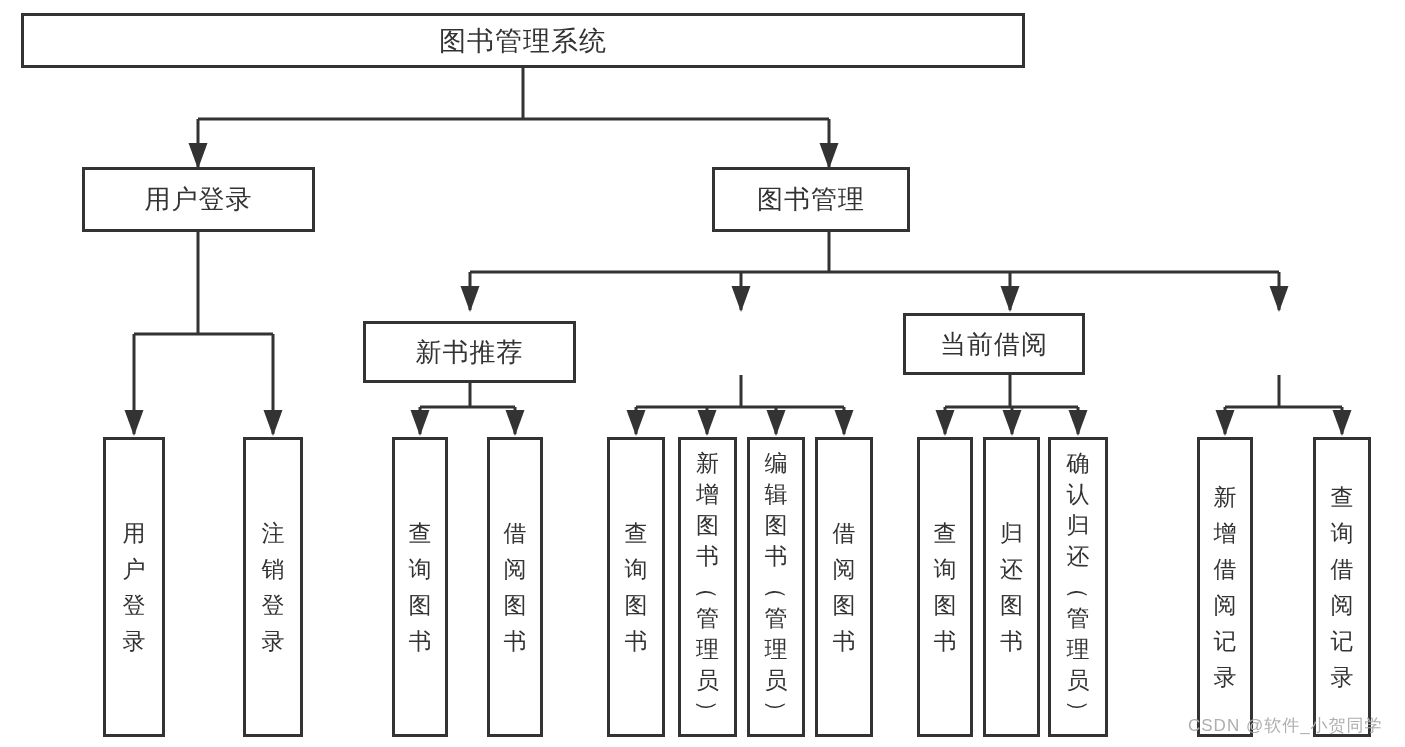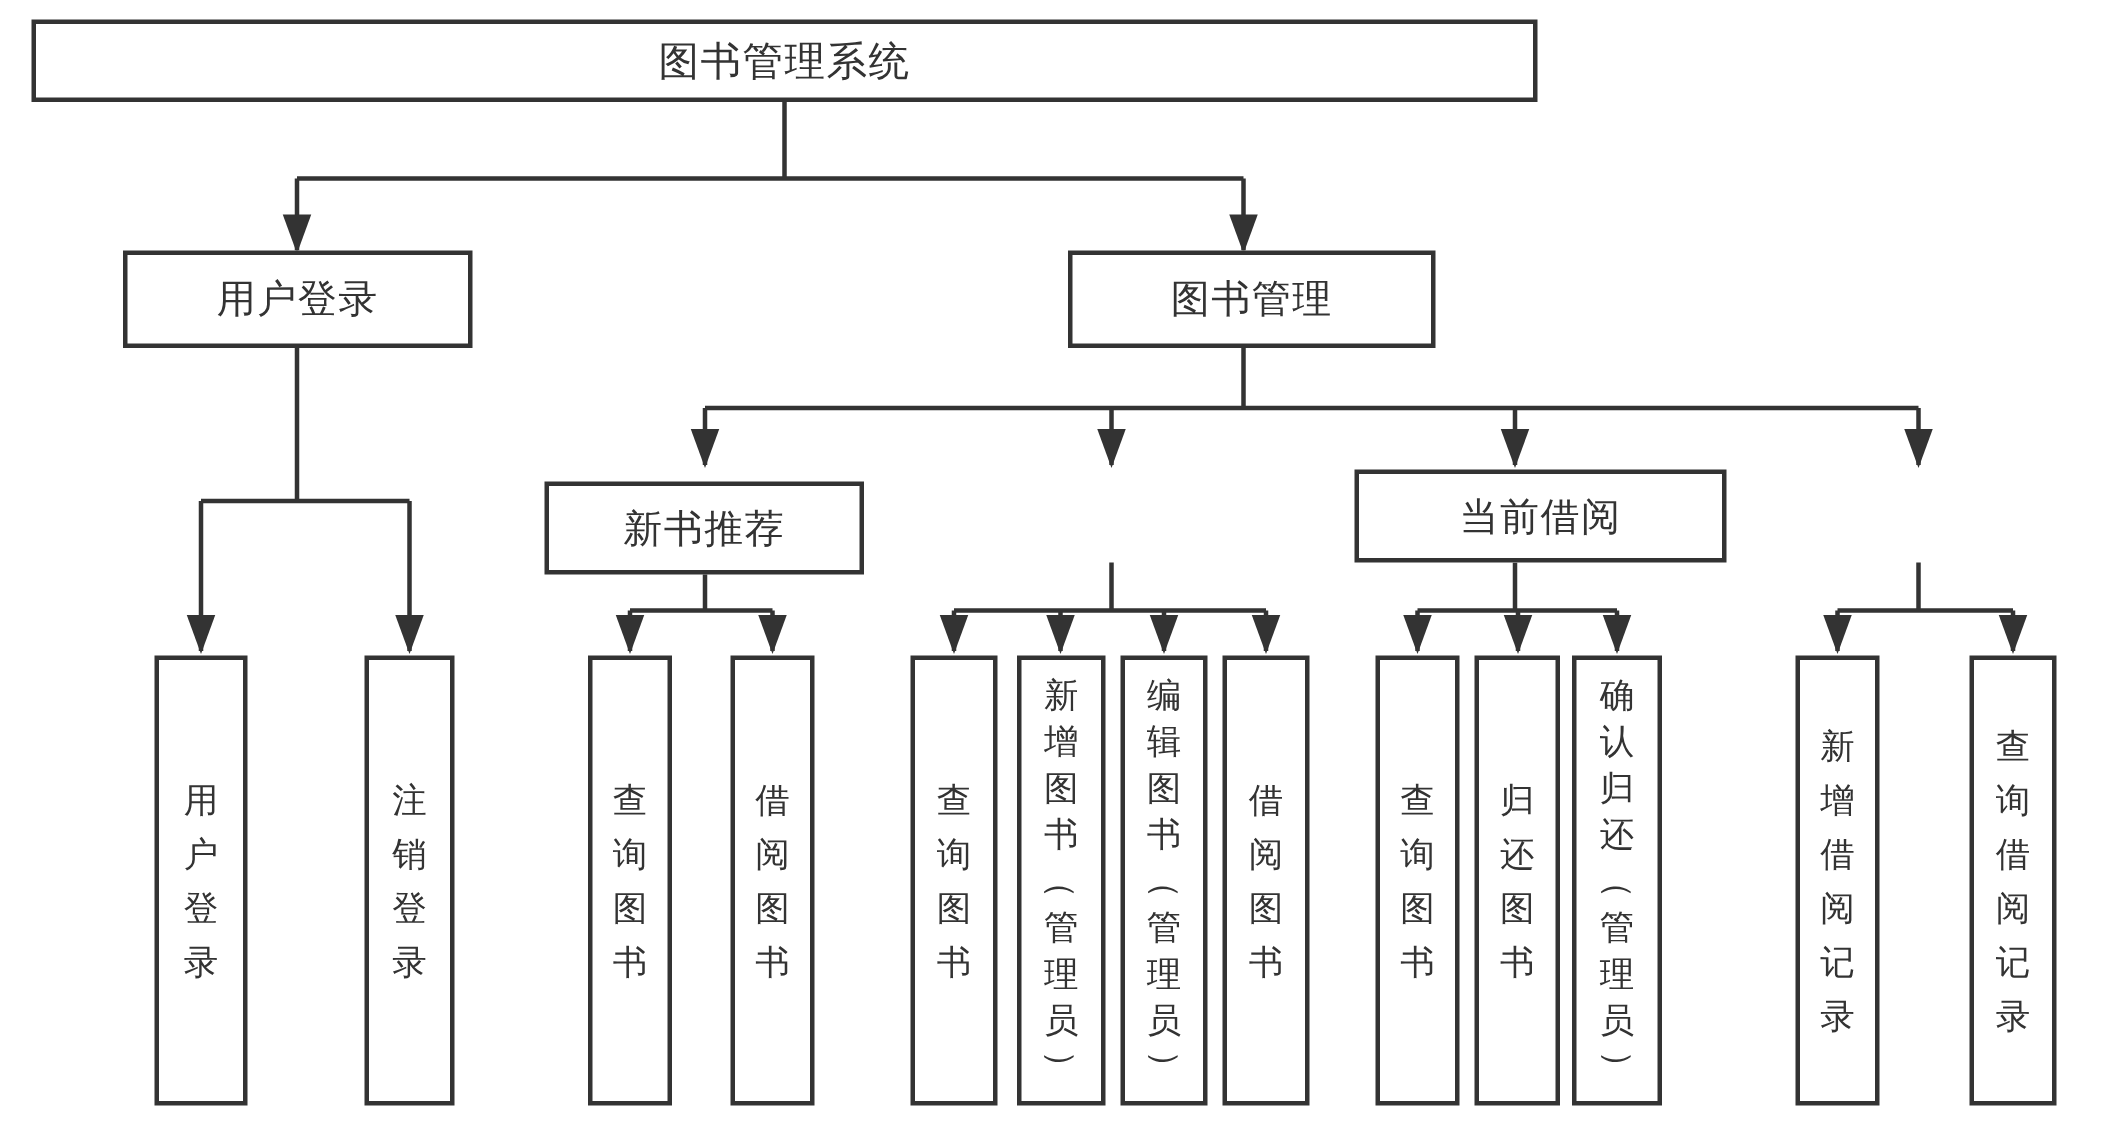--- a/index.html
+++ b/index.html
@@ -82,28 +82,28 @@
     </g>
   </svg>
 
   <div class="box" style="left:82px;top:167px;width:233px;height:65px">
     <span class="h-label">用户登录</span>
   </div>
 
   <div class="box" style="left:21px;top:13px;width:1004px;height:55px">
     <span class="h-label root-label">图书管理系统</span>
   </div>
-  <div class="box" style="left:712px;top:167px;width:245px;height:65px">
+  <div class="box" style="left:712px;top:167px;width:198px;height:65px">
     <span class="h-label">图书管理</span>
   </div>
 
   <div class="box" style="left:363px;top:321px;width:213px;height:62px">
     <span class="h-label">新书推荐</span>
   </div>
-  <div class="box" style="left:903px;top:313px;width:248px;height:62px">
+  <div class="box" style="left:903px;top:313px;width:182px;height:62px">
     <span class="h-label">当前借阅</span>
   </div>
 
   <div class="box" style="left:103px;top:437px;width:62px;height:300px">
     <span class="v-label">
         <span class="ch">用</span>
         <span class="ch">户</span>
         <span class="ch">登</span>
         <span class="ch">录</span>
       </span>
@@ -221,13 +221,14 @@
     <span class="v-label">
         <span class="ch">查</span>
         <span class="ch">询</span>
         <span class="ch">借</span>
         <span class="ch">阅</span>
         <span class="ch">记</span>
         <span class="ch">录</span>
       </span>
   </div>
 
+  <div class="watermark">CSDN @软件_小贺同学</div>
 </div>
 
 </body></html>

